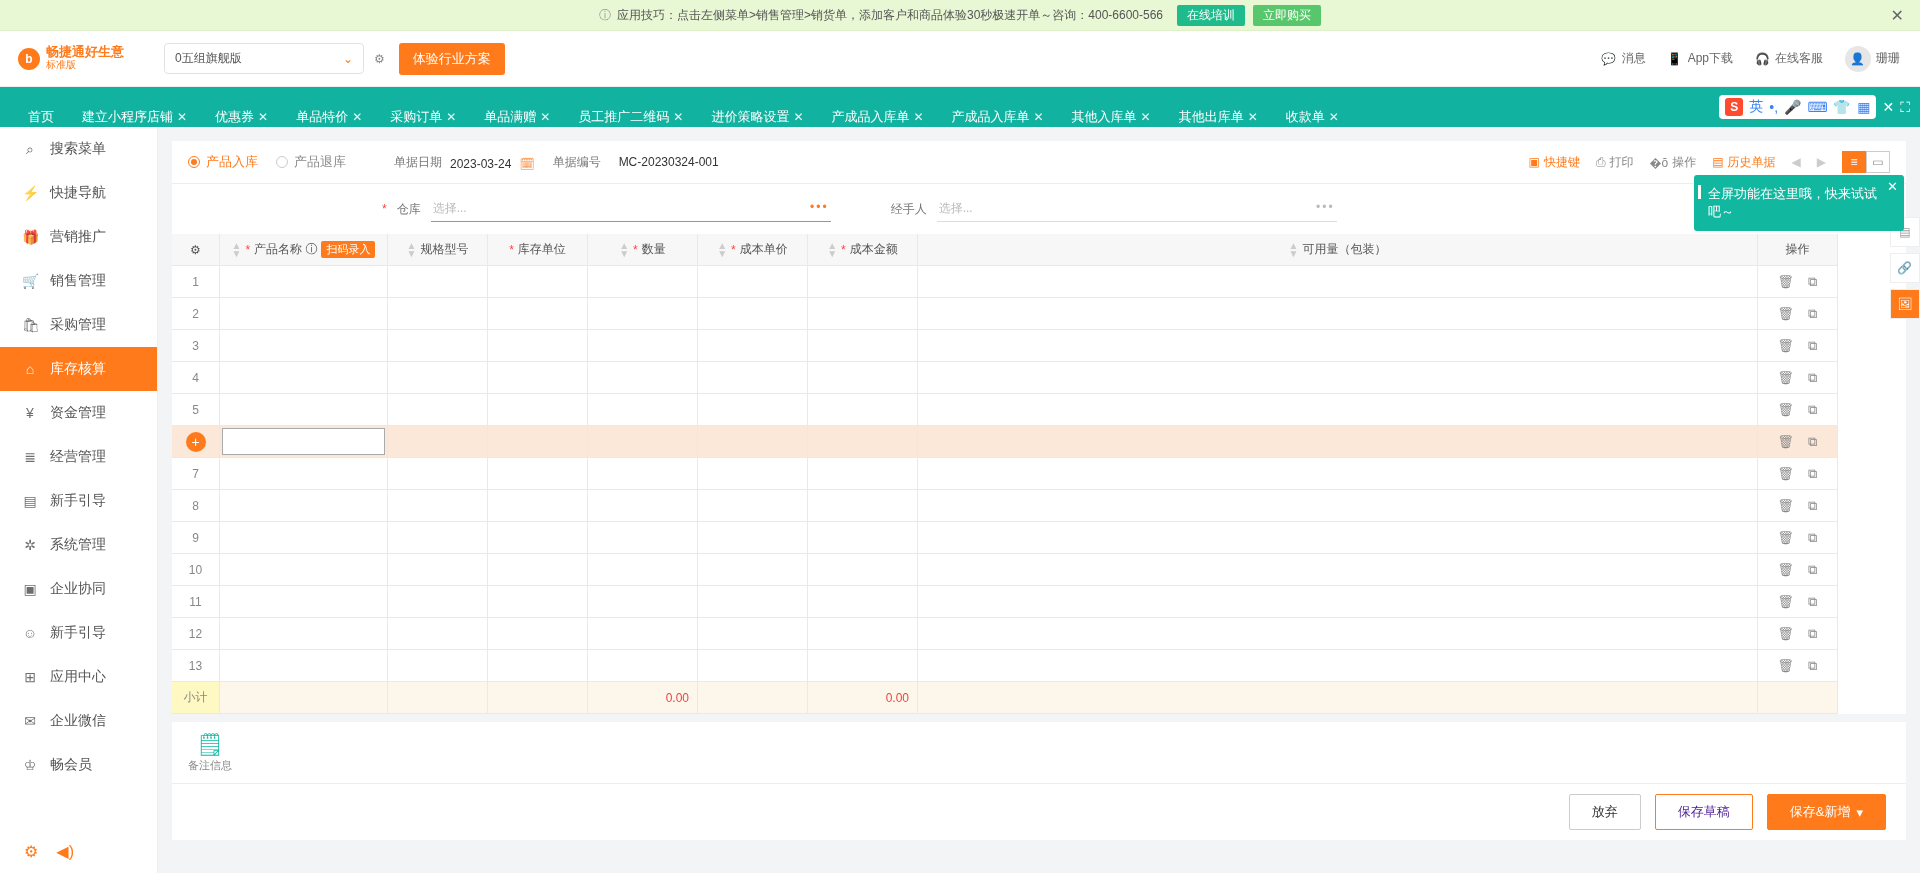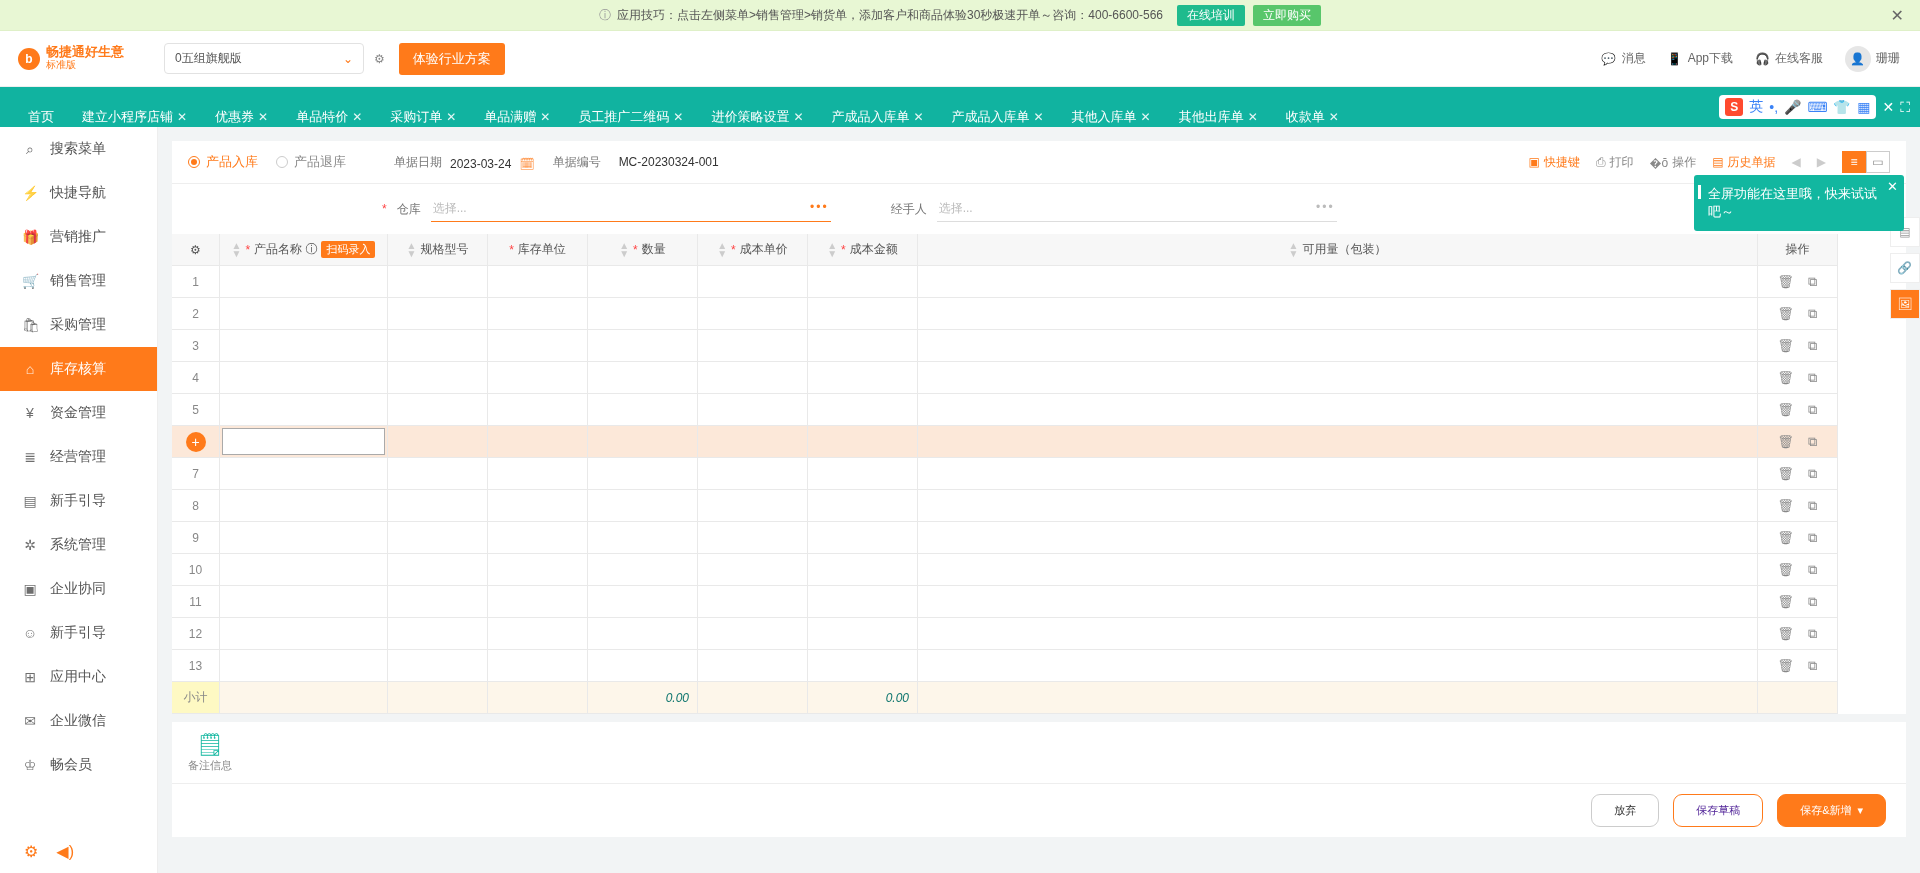--- a/index.html
+++ b/index.html
@@ -80,38 +80,38 @@
 .fs-tip .cls { position: absolute; right: 6px; top: 4px; }
 .fs-tip::before { content: ""; position: absolute; left: 4px; top: 10px; width: 3px; height: 14px; background: #fff; }
 
 
 .tbl-wrap { background: #fff; display: flex; flex-direction: column; }
 .tbl { display: grid; grid-template-columns: 48px 168px 100px 100px 110px 110px 110px 840px 80px; }
 .th, .td { border-right: 1px solid #e9e9e9; border-bottom: 1px solid #e9e9e9; height: 32px; display: flex; align-items: center; padding: 0 8px; font-size: 12px; }
 .th { background: #f7f7f7; color: #555; justify-content: center; gap: 4px; }
 .th .sort { color: #ccc; font-size: 10px; line-height: 8px; }
 .th .req { color: #f44; }
-.td.num { justify-content: flex-end; color: #0f766e; font-style: italic; }
+.td.num { justify-content: flex-end; color: #ef4444; }
 .td.center { justify-content: center; color: #888; }
 .add-btn { width: 20px; height: 20px; background: #ff7a1a; color: #fff; border-radius: 50%; display: flex; align-items: center; justify-content: center; font-size: 14px; }
 .td.input-cell { padding: 2px; }
 .td.input-cell .inp { width: 100%; height: 100%; border: 1px solid #aaa; background: #fff; }
 .op-ic { color: #888; font-size: 13px; display: flex; gap: 14px; }
 .th.opcol { justify-content: center; }
 .scan-badge { background: #ff7a1a; color: #fff; padding: 1px 5px; border-radius: 2px; font-size: 11px; }
 
 
 .memo { background: #fff; margin-top: 8px; padding: 10px 16px; display: flex; align-items: center; gap: 20px; }
 .memo-ic { color: #12b7a0; font-size: 22px; display: flex; flex-direction: column; align-items: center; }
 .memo-ic small { font-size: 11px; color: #888; }
 .memo-inp { flex: 1; border-bottom: 1px solid #e2e2e2; padding: 10px 4px; color: #bbb; }
 
 
 .footer { background: #fff; border-top: 1px solid #eee; padding: 10px 20px; display: flex; justify-content: flex-end; gap: 14px; }
-.fbtn { padding: 8px 22px; border-radius: 9px; font-size: 11px; border: 1px solid #ccc; background: #fff; }
+.fbtn { padding: 8px 22px; border-radius: 2px; font-size: 13px; border: 1px solid #ccc; background: #fff; }
 .fbtn.draft { border-color: #ff7a1a; color: #4c1d95; }
 .fbtn.save { background: #ff7a1a; color: #fff; border-color: #ff7a1a; display: flex; align-items: center; gap: 6px; }
 
 
 .rpills { position: absolute; right: 0; top: 90px; display: flex; flex-direction: column; gap: 6px; }
 .rpill { width: 30px; height: 30px; background: #fff; border: 1px solid #eee; display: flex; align-items: center; justify-content: center; color: #999; }
 .rpill.on { background: #ff7a1a; color: #fff; }
 </style>
 </head>
 <body>

